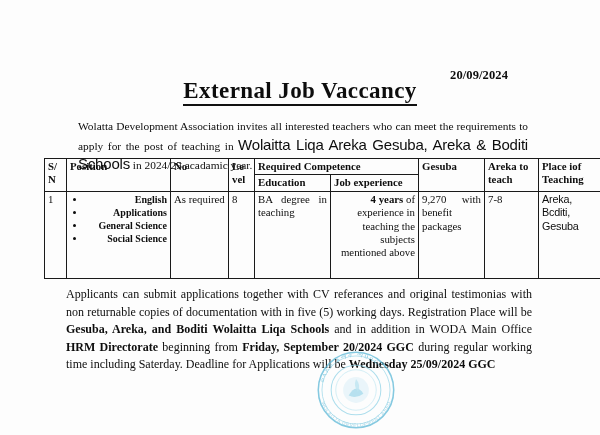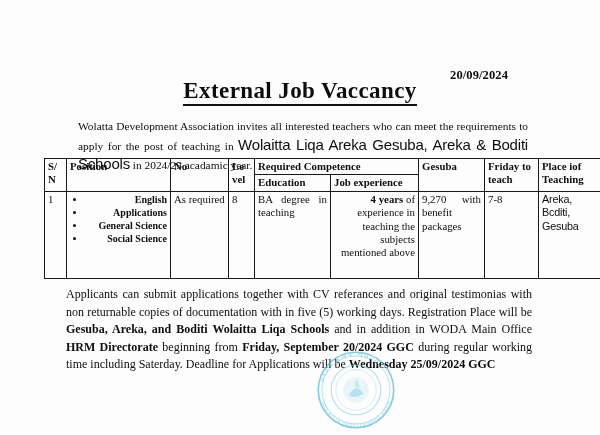--- a/index.html
+++ b/index.html
@@ -166,21 +166,21 @@
           <col class="col-place">
       </colgroup>
       <thead>
         <tr>
           <th rowspan="2">S/ N</th>
           <th rowspan="2">Position</th>
           <th rowspan="2">No</th>
           <th rowspan="2">Le vel</th>
           <th colspan="2" class="ctr">Required Competence</th>
           <th rowspan="2">Gesuba</th>
-          <th rowspan="2">Friday to teach</th>
+          <th rowspan="2">Areka to teach</th>
           <th rowspan="2">Place iof Teaching</th>
         </tr>
         <tr>
           <th>Education</th>
           <th>Job experience</th>
         </tr>
       </thead>
       <tbody>
         <tr class="row-tall">
           <td class="body-cell">1</td>

